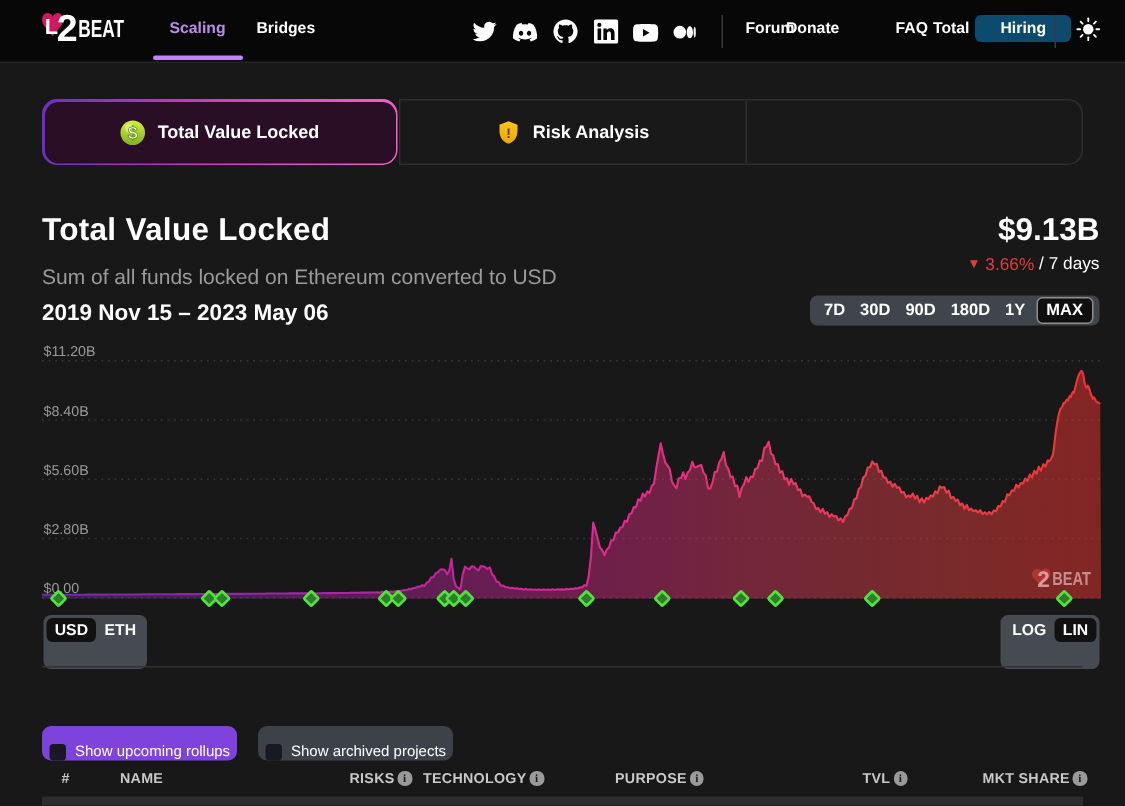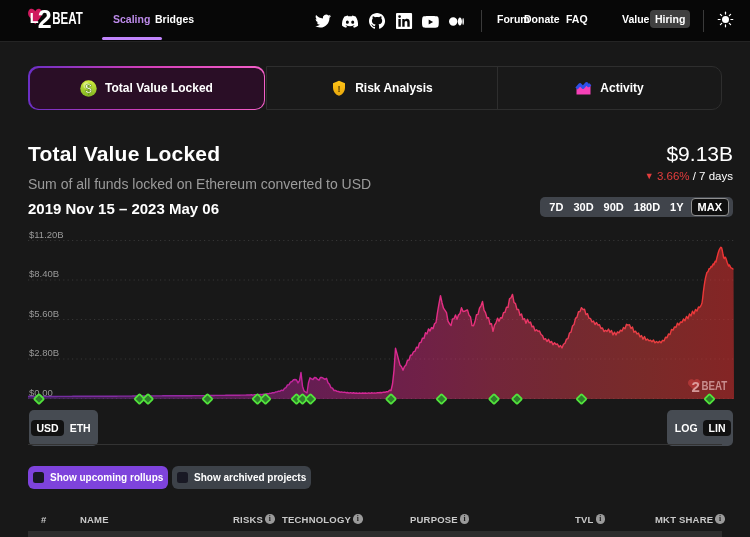--- a/index.html
+++ b/index.html
@@ -3,44 +3,44 @@
 *{margin:0;padding:0;box-sizing:border-box}
 html,body{width:750px;height:537px;overflow:hidden}
 body{background:#181818;font-family:"Liberation Sans",sans-serif;position:relative;color:#fff}
 .abs{position:absolute}
 
 #nav{position:absolute;top:0;left:0;width:750px;height:42px;background:#070707;border-bottom:1px solid #242424}
 #nav .navlink{font-size:10.5px;font-weight:bold;color:#fff;position:absolute;top:14px;line-height:1}
 #nav #scaling{color:#bd8bea}
 #underline{position:absolute;left:102px;top:37px;width:60px;height:2.5px;background:#c084fc;border-radius:2px}
 .vdiv{position:absolute;top:10px;width:1px;height:22px;background:#3a3a3a}
-#hiring{position:absolute;left:650px;top:10px;background:#404040;color:#fff;font-size:10.5px;font-weight:bold;border-radius:4px;padding:3px 5px}
+#hiring{position:absolute;left:650px;top:10px;background:#0c4a6e;color:#fff;font-size:10.5px;font-weight:bold;border-radius:4px;padding:3px 17px}
 
 #tabact{position:absolute;left:28px;top:66px;width:237px;height:44px;border-radius:10px;background:linear-gradient(90deg,#6a2fc4,#d43fb9,#f45fc8);padding:1.5px}
 #tabact .in{width:100%;height:100%;border-radius:9px;background:#2a0e26;display:flex;align-items:center;justify-content:center;gap:8px;font-size:12px;font-weight:bold}
 #tabgrp{position:absolute;left:266px;top:66px;width:456px;height:44px;border:1px solid #2e2e2e;border-radius:0 10px 10px 0;background:#191919;display:flex}
 #tabgrp .tab{flex:1;display:flex;align-items:center;justify-content:center;gap:8px;font-size:12px;font-weight:bold}
 #tabgrp .tab:first-child{border-right:1px solid #2e2e2e;flex:0 0 231px}
 
 #h1{position:absolute;left:28px;top:143px;font-size:21px;font-weight:bold;letter-spacing:0.2px;line-height:1}
-#big{position:absolute;right:17px;top:143px;font-size:21px;font-weight:normal;line-height:1}
+#big{position:absolute;right:17px;top:143px;font-size:21px;font-weight:bold;line-height:1}
 #sub{position:absolute;left:28px;top:177px;font-size:14px;color:#9b9b9b;line-height:1}
 #chg{position:absolute;right:17px;top:171px;font-size:11.5px;font-weight:normal;line-height:1}
 #chg .red{color:#e33d3d}
 #daterow{position:absolute;left:28px;top:201px;font-size:15px;font-weight:bold;line-height:1}
 #ranges{position:absolute;right:17px;top:197px;height:20px;background:#40444b;border-radius:5px;display:flex;align-items:center;padding:0 4px}
 #ranges span{font-size:11px;font-weight:bold;padding:4px 5px;color:#fff}
 #ranges span.on{background:#0f0f0f;border:1px solid #8f8f8f;border-radius:4px;padding:2px 6px;margin-left:2px}
 
-.seg{position:absolute;top:410px;height:36px;background:#464b52;border-radius:5px;display:flex;align-items:center;padding:2px}
+.seg{position:absolute;top:410px;height:36px;background:#464b52;border-radius:5px;display:flex;align-items:flex-start;padding:2px}
 .seg span{font-size:10.5px;font-weight:bold;padding:2px 5.5px;border-radius:4px}
 .seg span.on{background:#111;}
 #hr1{position:absolute;left:28px;top:444px;width:694px;height:1px;background:#333}
 
-.btn{position:absolute;top:466px;height:23px;border-radius:6px;display:flex;align-items:center;gap:6px;padding:0 5px;font-size:10px;font-weight:bold}
+.btn{position:absolute;top:484px;height:23px;border-radius:6px;display:flex;align-items:flex-end;gap:6px;padding:0 5px;font-size:10px;font-weight:normal}
 #btn1{left:28px;background:#7e43dc}
 #btn2{left:172px;background:#3d4249}
 .cb{width:11px;height:11px;border-radius:2.5px;background:#191924;display:inline-block}
 
 #thead{position:absolute;left:28px;top:514px;width:694px;font-size:9.5px;font-weight:bold;color:#c9c9c9;letter-spacing:0.2px}
 #thead span{position:absolute;top:0}
 .info{display:inline-block;width:9.5px;height:9.5px;border-radius:50%;background:#9a9a9a;color:#1b1b1b;font-size:7.5px;font-weight:bold;text-align:center;line-height:9.5px;vertical-align:-1px;margin-left:2px;font-family:"Liberation Serif",serif}
 #row1{position:absolute;left:28px;top:531px;width:694px;height:6px;background:#2d2d2d}
 </style></head><body>
 
@@ -48,21 +48,21 @@
   <svg class="abs" style="left:27px;top:5px" width="58" height="28" viewBox="0 0 58 28">
     <path d="M8.2 6.2 C7.0 3.3 3.5 2.9 1.9 5.2 C0.4 7.4 0.9 10.7 2.9 12.6 L8.2 19.2 L13.4 12.5 C15.4 10.5 15.8 7.2 14.2 5.1 C12.6 2.9 9.4 3.3 8.2 6.2 Z" fill="#d0195e"></path>
     <text x="2.8" y="17.5" font-size="14.5" font-weight="bold" fill="#fff">L</text>
     <text x="10.8" y="22.5" font-size="25" font-weight="bold" fill="#fff">2</text>
     <g transform="translate(25.2,0) scale(0.7,1)">
         <text x="0" y="19.5" font-size="16.5" font-weight="bold" fill="#fff">BEAT</text>
       </g>
   </svg>
   <span class="navlink" id="scaling" style="left:113px">Scaling</span>
   <div id="underline"></div>
-  <span class="navlink" style="left:155px">Bridges</span>
+  <span class="navlink" style="left:171px">Bridges</span>
   <svg class="abs" style="left:315px;top:12px" width="160" height="18" viewBox="0 0 160 18" fill="#fff">
   <g transform="translate(0,1) scale(0.67)">
         <path d="M23.953 4.57a10 10 0 01-2.825.775 4.958 4.958 0 002.163-2.723c-.951.555-2.005.959-3.127 1.184a4.92 4.92 0 00-8.384 4.482C7.69 8.095 4.067 6.13 1.64 3.162a4.822 4.822 0 00-.666 2.475c0 1.71.87 3.213 2.188 4.096a4.904 4.904 0 01-2.228-.616v.06a4.923 4.923 0 003.946 4.827 4.996 4.996 0 01-2.212.085 4.936 4.936 0 004.604 3.417 9.867 9.867 0 01-6.102 2.105c-.39 0-.779-.023-1.17-.067a13.995 13.995 0 007.557 2.209c9.053 0 13.998-7.496 13.998-13.985 0-.21 0-.42-.015-.63A9.935 9.935 0 0024 4.59z"></path>
       </g>
   <g transform="translate(27,1.5) scale(0.67)">
         <path d="M20.317 4.37a19.791 19.791 0 00-4.885-1.515.074.074 0 00-.079.037c-.21.375-.444.864-.608 1.25a18.27 18.27 0 00-5.487 0 12.64 12.64 0 00-.617-1.25.077.077 0 00-.079-.037A19.736 19.736 0 003.677 4.37a.07.07 0 00-.032.027C.533 9.046-.32 13.58.099 18.057a.082.082 0 00.031.057 19.9 19.9 0 005.993 3.03.078.078 0 00.084-.028c.462-.63.874-1.295 1.226-1.994a.076.076 0 00-.041-.106 13.107 13.107 0 01-1.872-.892.077.077 0 01-.008-.128 10.2 10.2 0 00.372-.292.074.074 0 01.077-.01c3.928 1.793 8.18 1.793 12.062 0a.074.074 0 01.078.01c.12.098.246.198.373.292a.077.077 0 01-.006.127 12.299 12.299 0 01-1.873.892.077.077 0 00-.041.107c.36.698.772 1.362 1.225 1.993a.076.076 0 00.084.028 19.839 19.839 0 006.002-3.03.077.077 0 00.032-.054c.5-5.177-.838-9.674-3.549-13.66a.061.061 0 00-.031-.03zM8.02 15.33c-1.183 0-2.157-1.085-2.157-2.419 0-1.333.956-2.419 2.157-2.419 1.21 0 2.176 1.096 2.157 2.42 0 1.333-.956 2.418-2.157 2.418zm7.975 0c-1.183 0-2.157-1.085-2.157-2.419 0-1.333.955-2.419 2.157-2.419 1.21 0 2.176 1.096 2.157 2.42 0 1.333-.946 2.418-2.157 2.418z"></path>
       </g>
   <g transform="translate(54,1) scale(0.67)">
         <path d="M12 0c-6.626 0-12 5.373-12 12 0 5.302 3.438 9.8 8.207 11.387.599.111.793-.261.793-.577v-2.234c-3.338.726-4.033-1.416-4.033-1.416-.546-1.387-1.333-1.756-1.333-1.756-1.089-.745.083-.729.083-.729 1.205.084 1.839 1.237 1.839 1.237 1.07 1.834 2.807 1.304 3.492.997.107-.775.418-1.305.762-1.604-2.665-.305-5.467-1.334-5.467-5.931 0-1.311.469-2.381 1.236-3.221-.124-.303-.535-1.524.117-3.176 0 0 1.008-.322 3.301 1.23.957-.266 1.983-.399 3.003-.404 1.02.005 2.047.138 3.006.404 2.291-1.552 3.297-1.23 3.297-1.23.653 1.653.242 2.874.118 3.176.77.84 1.235 1.911 1.235 3.221 0 4.609-2.807 5.624-5.479 5.921.43.372.823 1.102.823 2.222v3.293c0 .319.192.694.801.576 4.765-1.589 8.199-6.086 8.199-11.386 0-6.627-5.373-12-12-12z"></path>
       </g>
@@ -72,22 +72,22 @@
   <g transform="translate(107,1.5) scale(0.7)">
         <path d="M23.498 6.186a3.016 3.016 0 00-2.122-2.136C19.505 3.545 12 3.545 12 3.545s-7.505 0-9.377.505A3.017 3.017 0 00.502 6.186C0 8.07 0 12 0 12s0 3.93.502 5.814a3.016 3.016 0 002.122 2.136c1.871.505 9.376.505 9.376.505s7.505 0 9.377-.505a3.015 3.015 0 002.122-2.136C24 15.93 24 12 24 12s0-3.93-.502-5.814zM9.545 15.568V8.432L15.818 12l-6.273 3.568z"></path>
       </g>
   <g transform="translate(134,2) scale(0.62)">
         <path d="M13.54 12a6.8 6.8 0 01-6.77 6.82A6.8 6.8 0 010 12a6.8 6.8 0 016.77-6.82A6.8 6.8 0 0113.54 12zM20.96 12c0 3.54-1.51 6.42-3.38 6.42-1.87 0-3.39-2.88-3.39-6.42s1.52-6.42 3.39-6.42 3.38 2.88 3.38 6.42M24 12c0 3.17-.53 5.75-1.19 5.75-.66 0-1.19-2.58-1.19-5.75s.53-5.75 1.19-5.75S24 8.83 24 12z"></path>
       </g>
 </svg>
   <div class="vdiv" style="left:481px"></div>
   <span class="navlink" style="left:497px">Forum</span>
   <span class="navlink" style="left:524px">Donate</span>
-  <span class="navlink" style="left:566px">FAQ</span>
-  <span class="navlink" style="left:622px">Value</span>
+  <span class="navlink" style="left:597px">FAQ</span>
+  <span class="navlink" style="left:622px">Total</span>
   <span id="hiring">Hiring</span>
   <div class="vdiv" style="left:703px"></div>
   <svg class="abs" style="left:717px;top:11px" width="17" height="17" viewBox="0 0 17 17">
   <circle cx="8.5" cy="8.5" r="3.5" fill="#fff"></circle>
   <g stroke="#fff" stroke-width="1.2" stroke-linecap="round">
     <line x1="8.5" y1="1.2" x2="8.5" y2="3.1"></line>
         <line x1="8.5" y1="13.9" x2="8.5" y2="15.8"></line>
     <line x1="1.2" y1="8.5" x2="3.1" y2="8.5"></line>
         <line x1="13.9" y1="8.5" x2="15.8" y2="8.5"></line>
     <line x1="3.4" y1="3.4" x2="4.7" y2="4.7"></line>
@@ -120,27 +120,20 @@
         <defs>
           <linearGradient id="gs" x1="0" y1="0" x2="0" y2="1">
             <stop offset="0" stop-color="#ffc517"></stop>
             <stop offset="1" stop-color="#e8a70c"></stop>
           </linearGradient>
         </defs>
         <path d="M12 1L3 4.5v6.5c0 5.8 3.8 11.1 9 12.5 5.2-1.4 9-6.7 9-12.5V4.5L12 1z" fill="url(#gs)"></path>
         <text x="12" y="17.5" font-size="14" font-weight="bold" fill="#5c4102" text-anchor="middle">!</text>
       </svg>
       <span>Risk Analysis</span>
-    </div>
-  <div class="tab">
-      <svg width="17" height="16" viewBox="0 0 17 16">
-        <path d="M1.5 14.5 L1.5 8.5 L5 4.5 L8 7.5 L11.5 3.5 L13.5 5.8 L15.5 4.5 L15.5 14.5 Z" fill="#f541b7"></path>
-        <path d="M1.5 8.5 L5 4.5 L8 7.5 L11.5 3.5 L13.5 5.8 L15.5 4.5" fill="none" stroke="#2e50e8" stroke-width="3" stroke-linejoin="round"></path>
-      </svg>
-      <span>Activity</span>
     </div>
 </div>
 
 <div id="h1">Total Value Locked</div>
 <div id="big">$9.13B</div>
 <div id="sub">Sum of all funds locked on Ethereum converted to USD</div>
 <div id="chg"><span class="red"><span style="font-size:9px;vertical-align:1.5px">▼</span> 3.66%</span> <span>/ 7 days</span></div>
 <div id="daterow">2019 Nov 15 – 2023 May 06</div>
 <div id="ranges">
     <span>7D</span>

